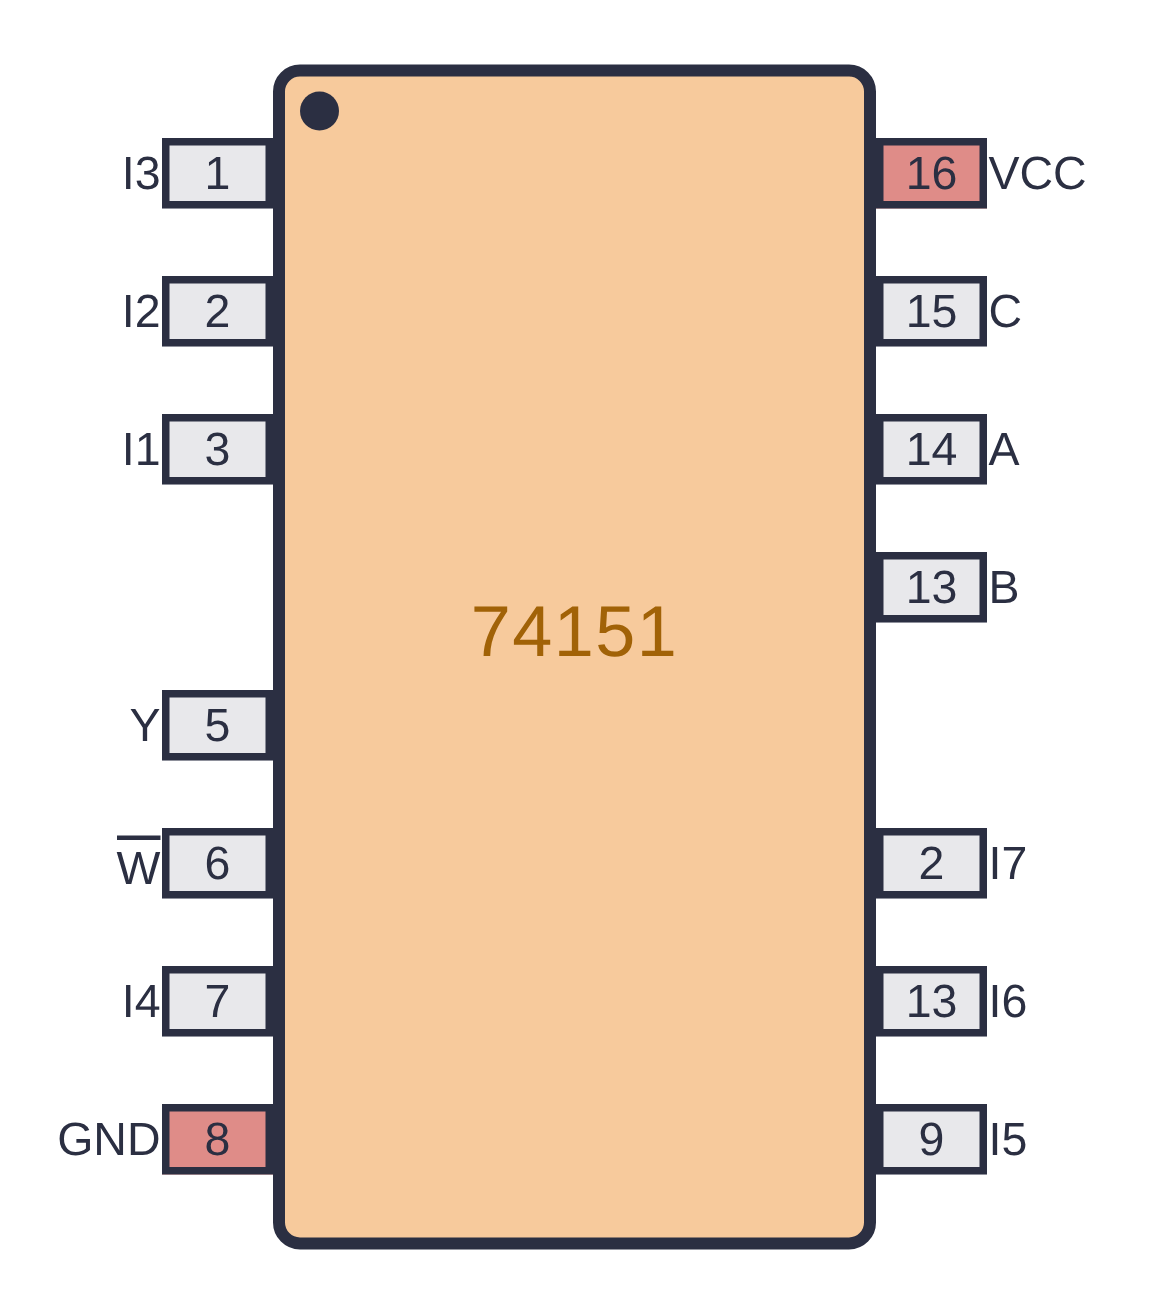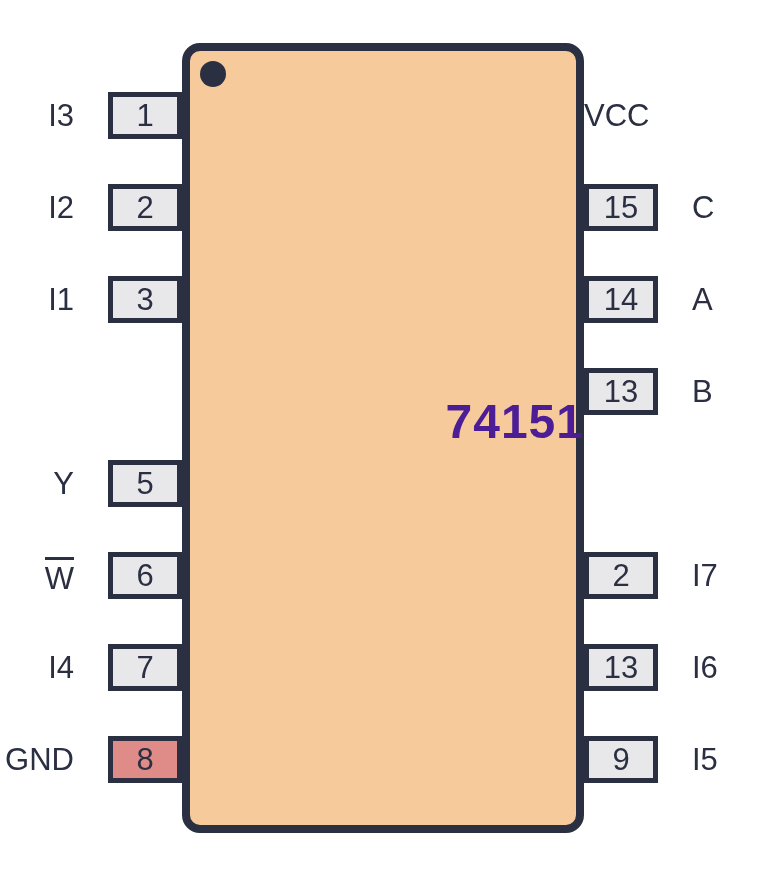--- a/index.html
+++ b/index.html
@@ -31,33 +31,33 @@
     height: 26px;
     border-radius: 50%;
     background: #2b2f42;
   }
   .chip-label {
     position: absolute;
     left: 182px;
     top: 398px;
     width: 402px;
     line-height: 48px;
-    text-align: right;
+    text-align: center;
     font-size: 48px;
-    font-weight: bold;
+    font-weight: normal;
     letter-spacing: 1px;
-    color: #4c1d95;
+    color: #a16207;
   }
   .pin-row {
     position: absolute;
     top: calc(92px + var(--i) * 92px);
     height: 47px;
     display: flex;
     align-items: center;
-    gap: 34px;
+    gap: 1px;
   }
   .pin-row.left  { right: 586px; }  
   .pin-row.right { left: 584px; }   
   .pin-box {
     width: 74px;
     height: 47px;
     box-sizing: border-box;
     border: 5px solid #2b2f42;
     background: #e8e8eb;
     display: flex;
@@ -111,20 +111,21 @@
   <div class="pin-row left" style="--i:6">
     <span class="pin-name">I4</span>
     <span class="pin-box">7</span>
   </div>
   <div class="pin-row left power" style="--i:7">
     <span class="pin-name">GND</span>
     <span class="pin-box">8</span>
   </div>
 
   <div class="pin-row right power" style="--i:0">
+    <span class="pin-box">16</span>
     <span class="pin-name">VCC</span>
   </div>
   <div class="pin-row right" style="--i:1">
     <span class="pin-box">15</span>
     <span class="pin-name">C</span>
   </div>
   <div class="pin-row right" style="--i:2">
     <span class="pin-box">14</span>
     <span class="pin-name">A</span>
   </div>

